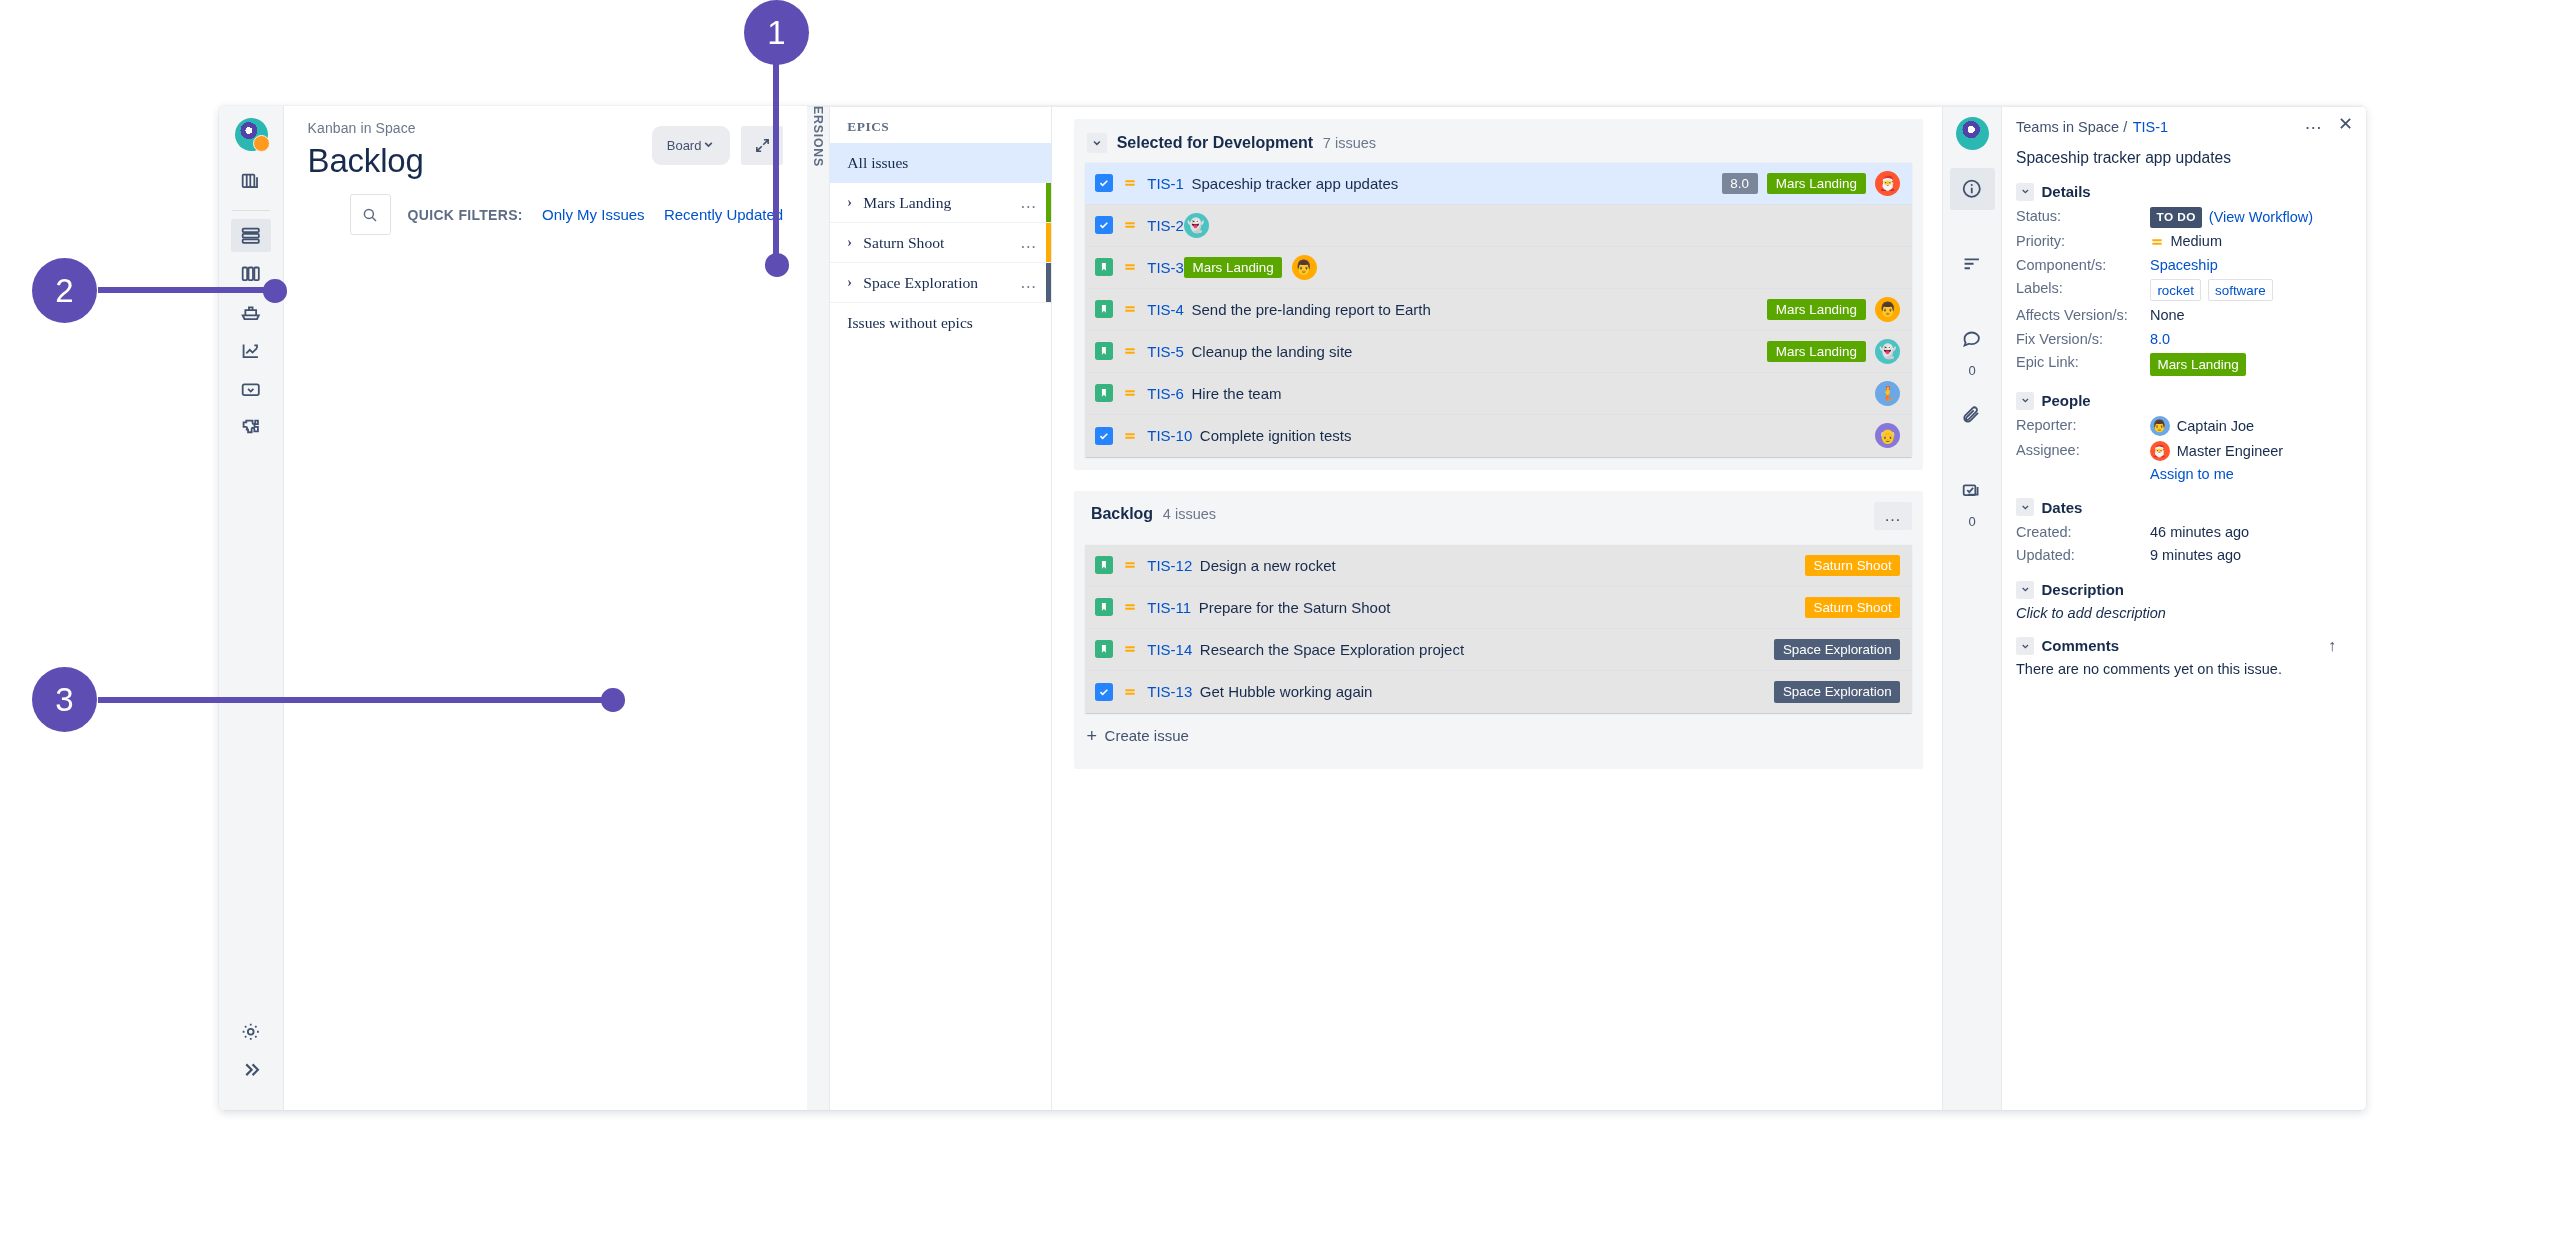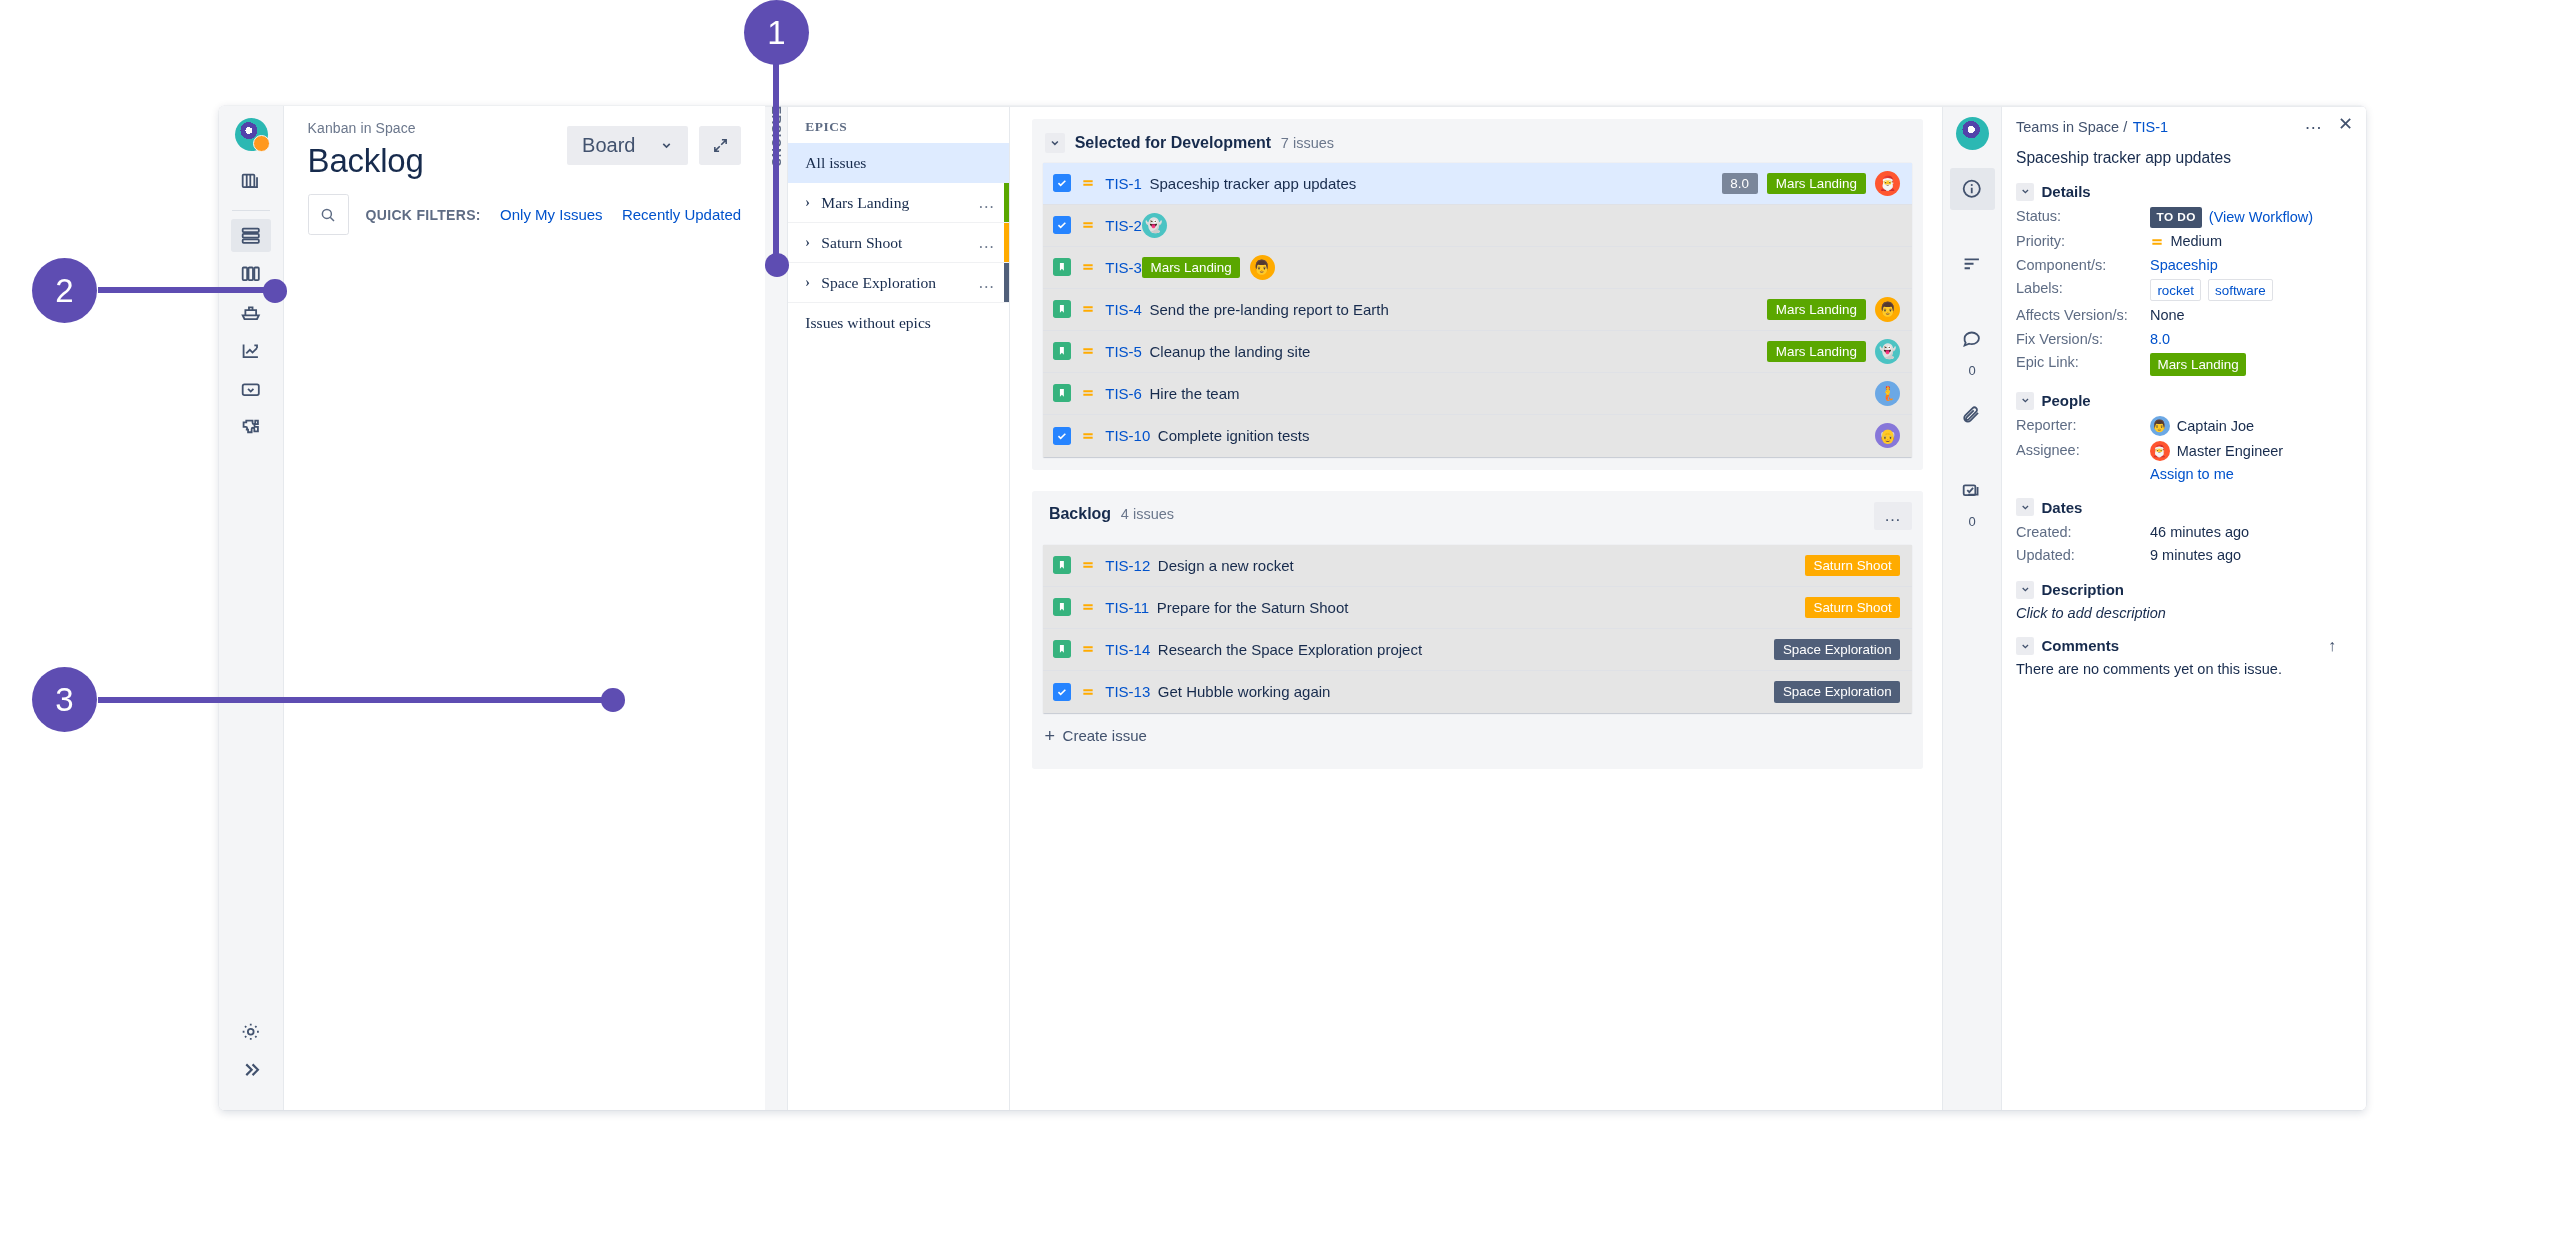--- a/index.html
+++ b/index.html
@@ -67,34 +67,34 @@
   .rail-sep { width: 38px; height: 1.1px; background: #DCE0E6; margin: 6.4px 0 8.6px; }
   .rail-bottom { position: absolute; bottom: 18px; left: 0; right: 0;
                  display: flex; flex-direction: column; align-items: center; }
 
   
   .main { flex: 1; display: flex; flex-direction: row; min-width: 0; }
 
   .topbar { padding: 14px 23.6px 0 23.6px; background: #fff; position: relative; }
   .crumb { font-size: 14px; color: #6B778C; letter-spacing: 0.1px; }
   .ptitle { font-size: 33px; font-weight: 500; color: #172B4D; margin-top: 6.4px; letter-spacing: -0.2px; }
-  .filters { display: flex; align-items: center; gap: 0; margin-top: 14px; padding-bottom: 14px; }
+  .filters { display: flex; align-items: center; gap: 0; margin-top: 14px; padding-bottom: 14px; margin-left: 42px; }
   .searchbox {
     width: 41px; height: 41px; border: 1.1px solid #DFE1E6; border-radius: 2.7px;
     display: flex; align-items: center; justify-content: center; color: #5E6C84;
     background: #fff;
   }
   .searchbox svg { width: 18px; height: 18px; }
   .qf-label { font-size: 14px; color: #5E6C84; font-weight: 600; letter-spacing: 0.3px; margin-left: 17px; }
   .qf-link { font-size: 15px; color: #0052CC; margin-left: 19.3px; }
 
   .topright { position: absolute; right: 23.6px; top: 20.4px; display: flex; gap: 10.7px; }
   .btn-sel {
-    height: 39px; padding: 0 15px; background: #EBECF0; border-radius: 2px;
-    display: flex; align-items: center; gap: 25px; color: #42526E; font-size: 20px;
+    height: 39px; padding: 0 15px; background: #EBECF0; border-radius: 9px;
+    display: flex; align-items: center; gap: 1px; color: #42526E; font-size: 13px;
   }
   .btn-ico {
     width: 42px; height: 39px; background: #EBECF0; border-radius: 2.7px;
     display: flex; align-items: center; justify-content: center; color: #42526E;
   }
   .btn-ico svg { width: 17px; height: 17px; }
 
   
   .body { flex: 1; display: flex; min-height: 0; border-top: 0.5px solid #E9EBEE; }
 

